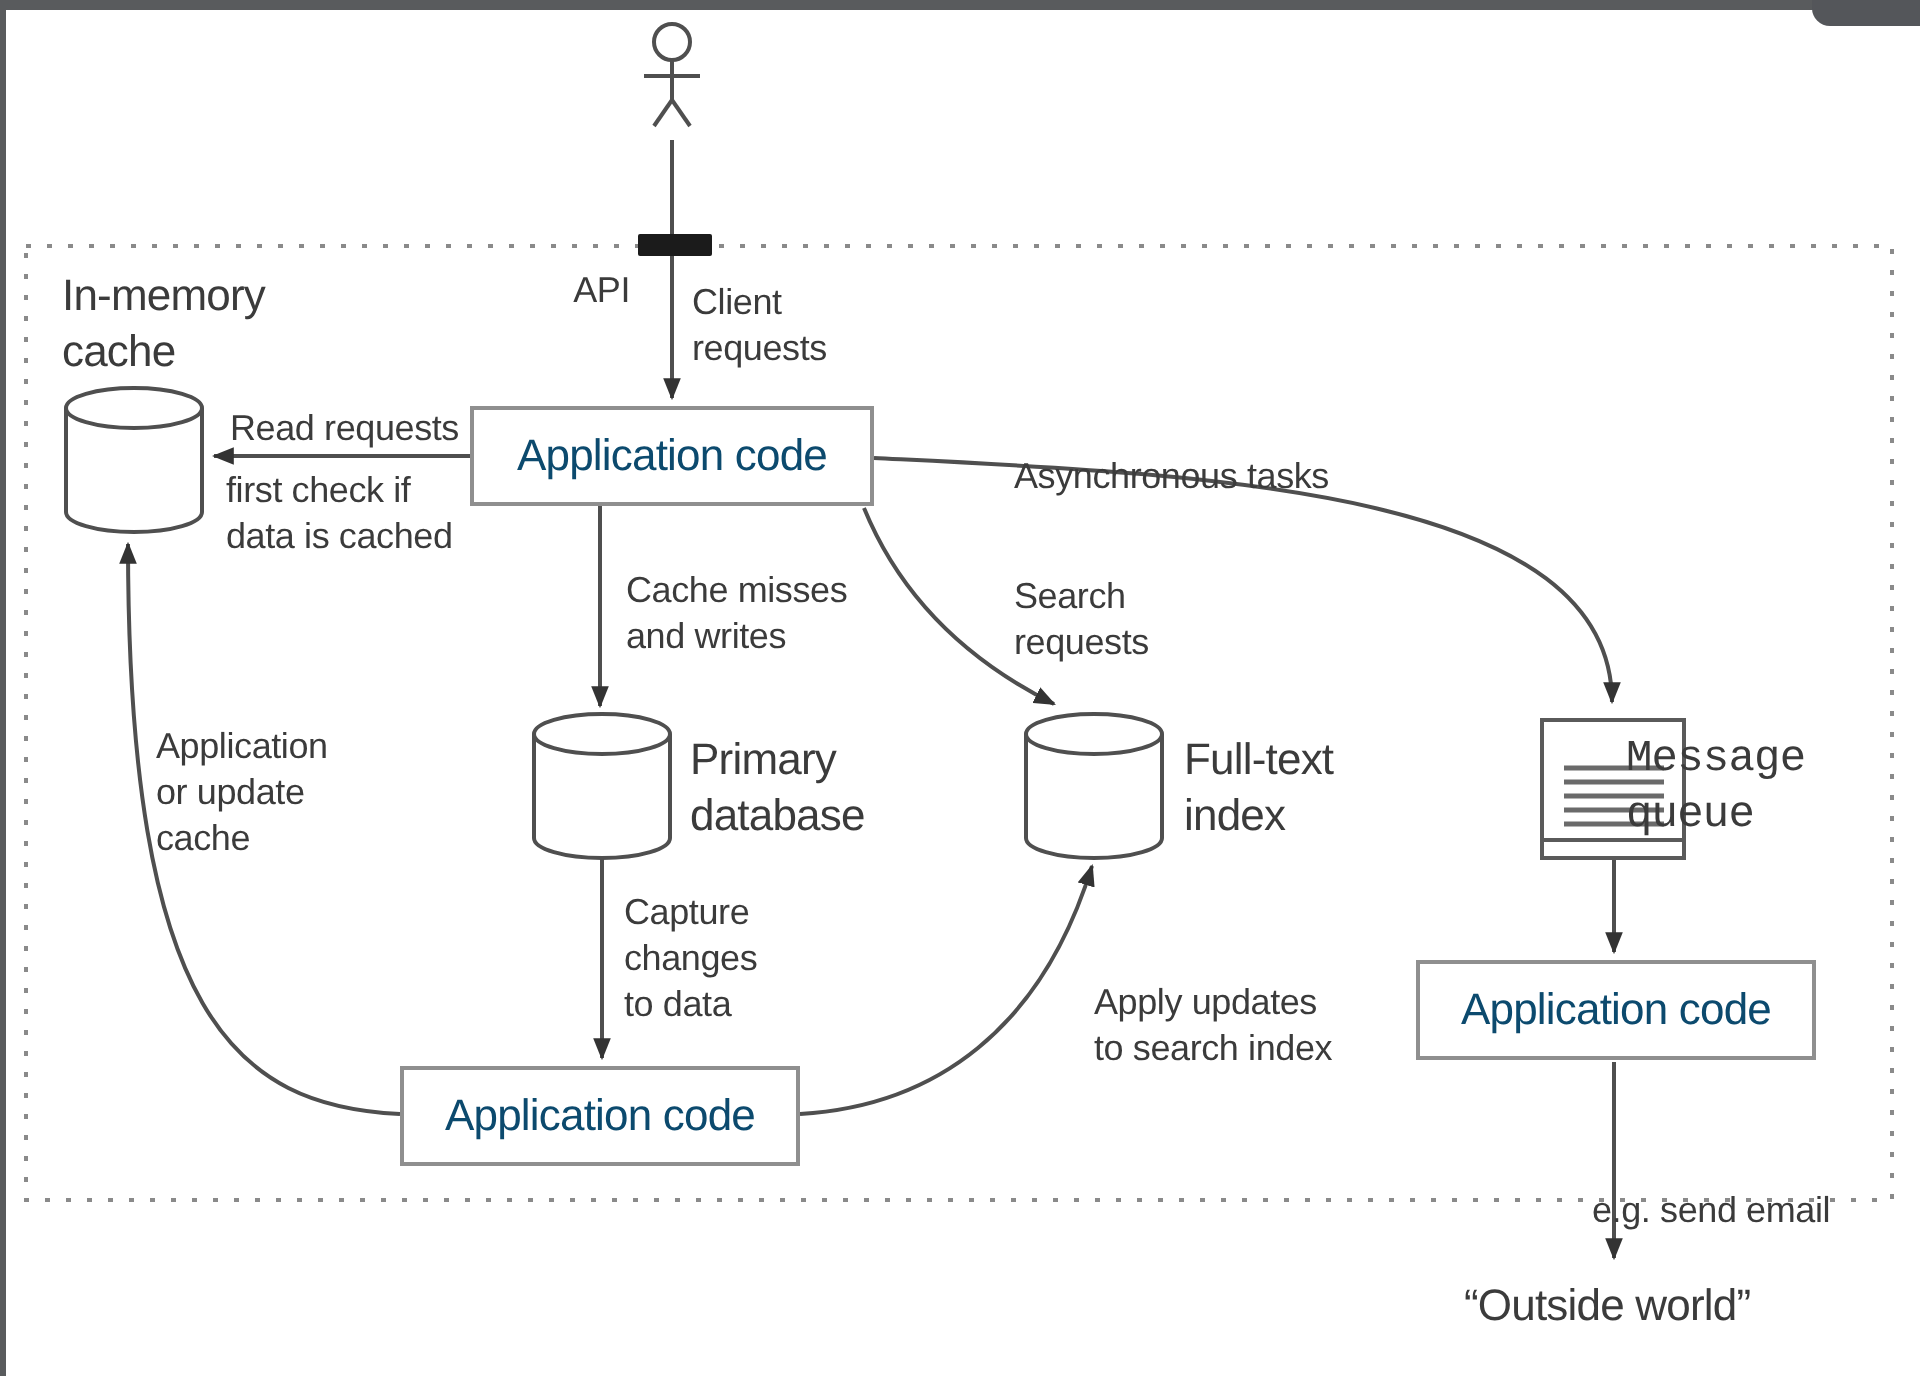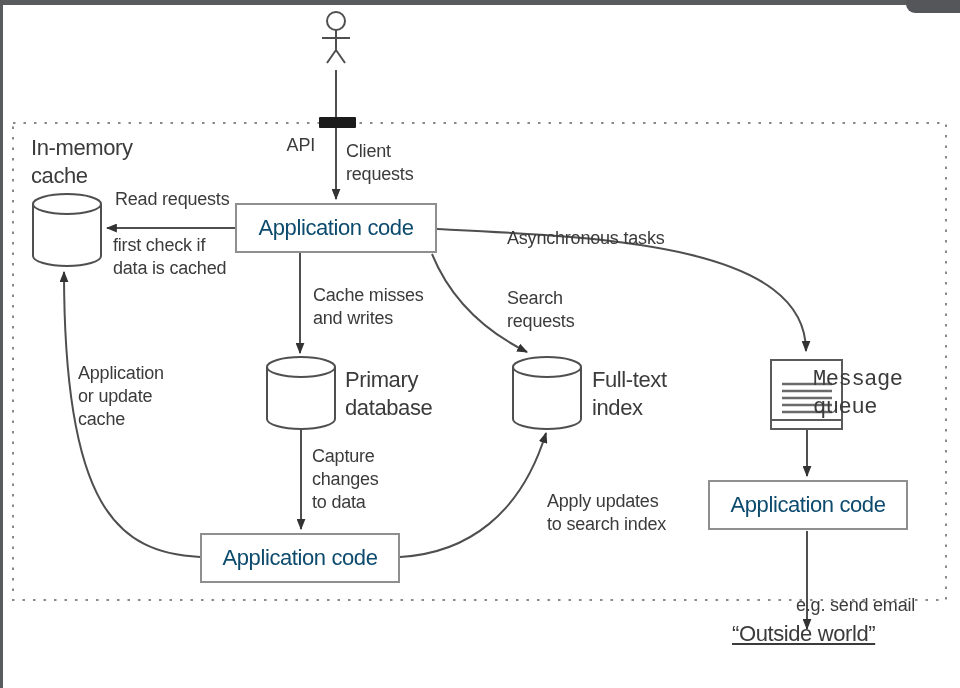--- a/index.html
+++ b/index.html
@@ -96,21 +96,21 @@
 </div>
 <div class="box" style="left:708px;top:480px;width:200px;height:50px;">
   <span>Application code</span>
 </div>
 
 <div class="lbl right-align" style="left:267px;top:98px;width:48px;">API</div>
 <div class="lbl" style="left:346px;top:140px;">Client
 requests</div>
 <div class="lbl node-label" style="left:31px;top:134px;">In-memory
 cache</div>
-<div class="lbl" style="left:115px;top:188px;text-align:center;">Read requests</div>
+<div class="lbl" style="left:115px;top:203px;text-align:center;">Read requests</div>
 <div class="lbl" style="left:113px;top:234px;">first check if
 data is cached</div>
 <div class="lbl" style="left:507px;top:200px;margin-top:27px;">Asynchronous tasks</div>
 <div class="lbl" style="left:313px;top:284px;">Cache misses
 and writes</div>
 <div class="lbl" style="left:507px;top:287px;">Search
 requests</div>
 <div class="lbl node-label" style="left:345px;top:366px;">Primary
 database</div>
 <div class="lbl node-label" style="left:592px;top:366px;">Full-text
@@ -119,17 +119,17 @@
 queue</div>
 <div class="lbl" style="left:78px;top:362px;">Application
 or update
 cache</div>
 <div class="lbl" style="left:312px;top:445px;">Capture
 changes
 to data</div>
 <div class="lbl" style="left:547px;top:490px;">Apply updates
 to search index</div>
 <div class="lbl" style="left:796px;top:558px;margin-top:36px;">e.g. send email</div>
-<div class="lbl node-label" style="left:732px;top:620px;text-decoration:underline;">“Outside world”</div>
+<div class="lbl node-label" style="left:732px;top:639px;">“Outside world”</div>
 
 <div class="chrome-top"></div>
 <div class="chrome-left"></div>
 <div class="chrome-corner"></div>
 
 </body></html>

